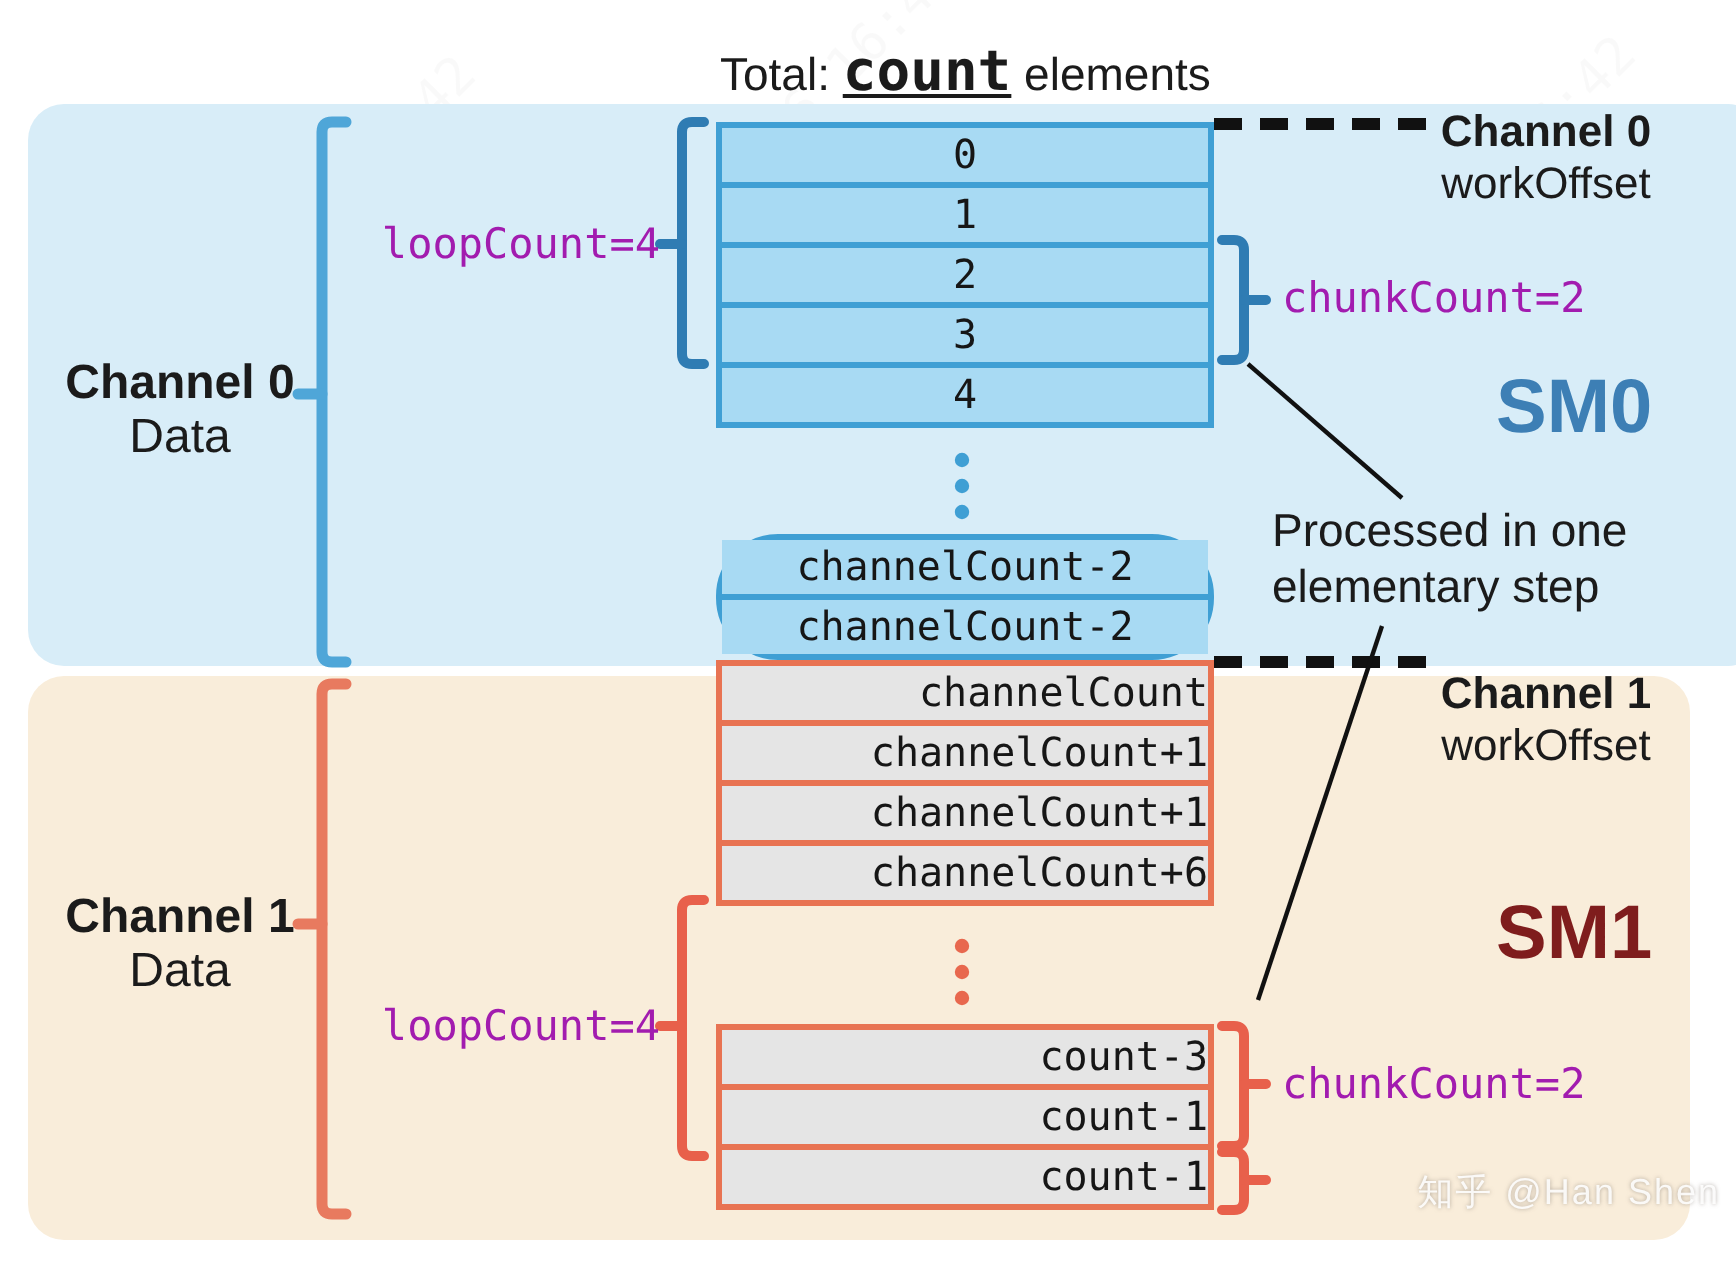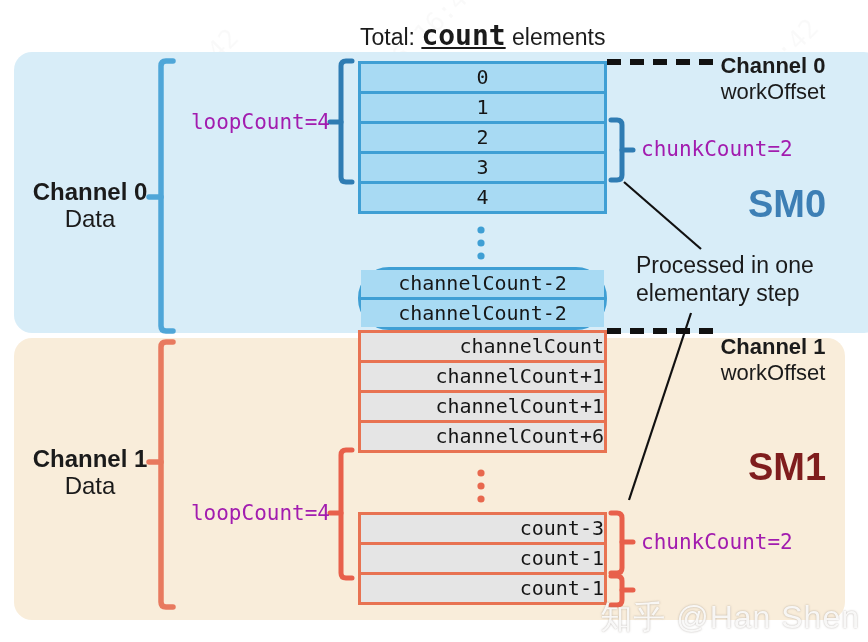--- a/index.html
+++ b/index.html
@@ -45,21 +45,21 @@
   .workoffset{position:absolute;width:150px;text-align:center;line-height:26px;}
   .workoffset .l1{font-weight:bold;font-size:22px;}
   .workoffset .l2{font-family:Liberation Sans, sans-serif;font-size:22px;}
   .sm-label{position:absolute;font-weight:bold;font-size:38px;letter-spacing:0px;}
   #sm0-label{left:748px;top:183px;color:#3d7fb5;}
   #sm1-label{left:748px;top:446px;color:#7f1d1d;}
   #processed{left:636px;top:251px;width:222px;font-size:23px;line-height:28px;}
 
   
   #user-watermark{
-    right:8px;top:596px;font-size:32px;
+    right:8px;top:584px;font-size:18px;
     color:rgba(255,255,255,0.88);
     text-shadow:0 0 2px rgba(120,110,100,0.55);
     letter-spacing:1px;
   }
   svg{position:absolute;left:0;top:0;}
 </style>
 </head>
 <body>
 
 <div id="stage">

